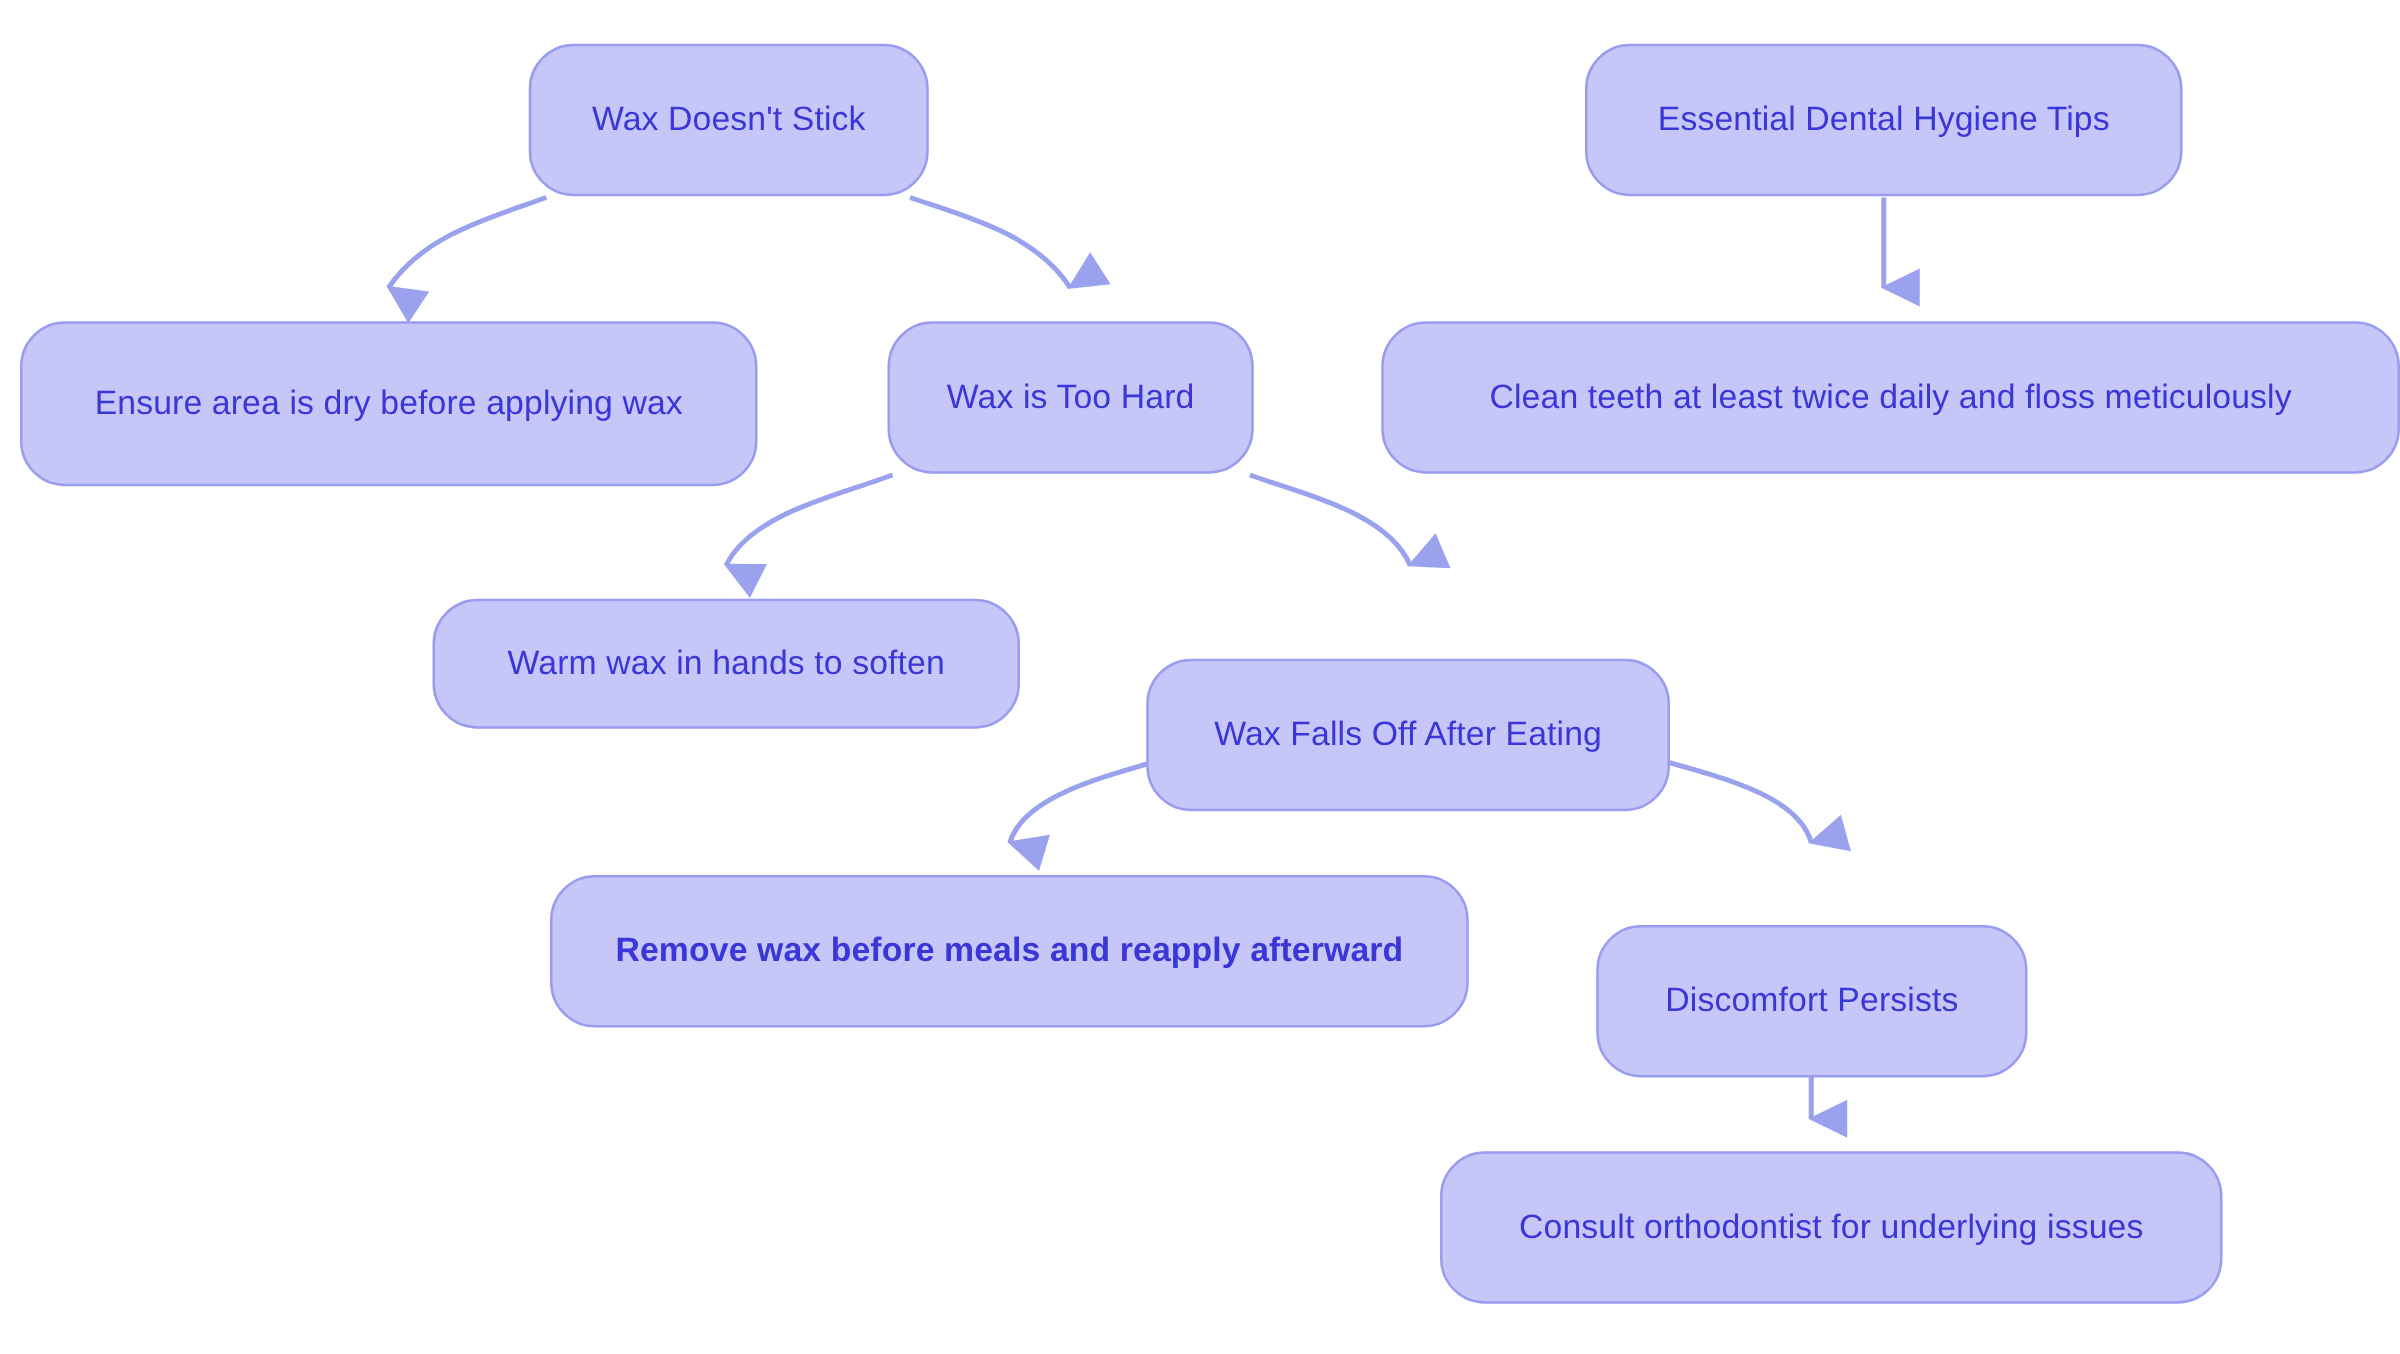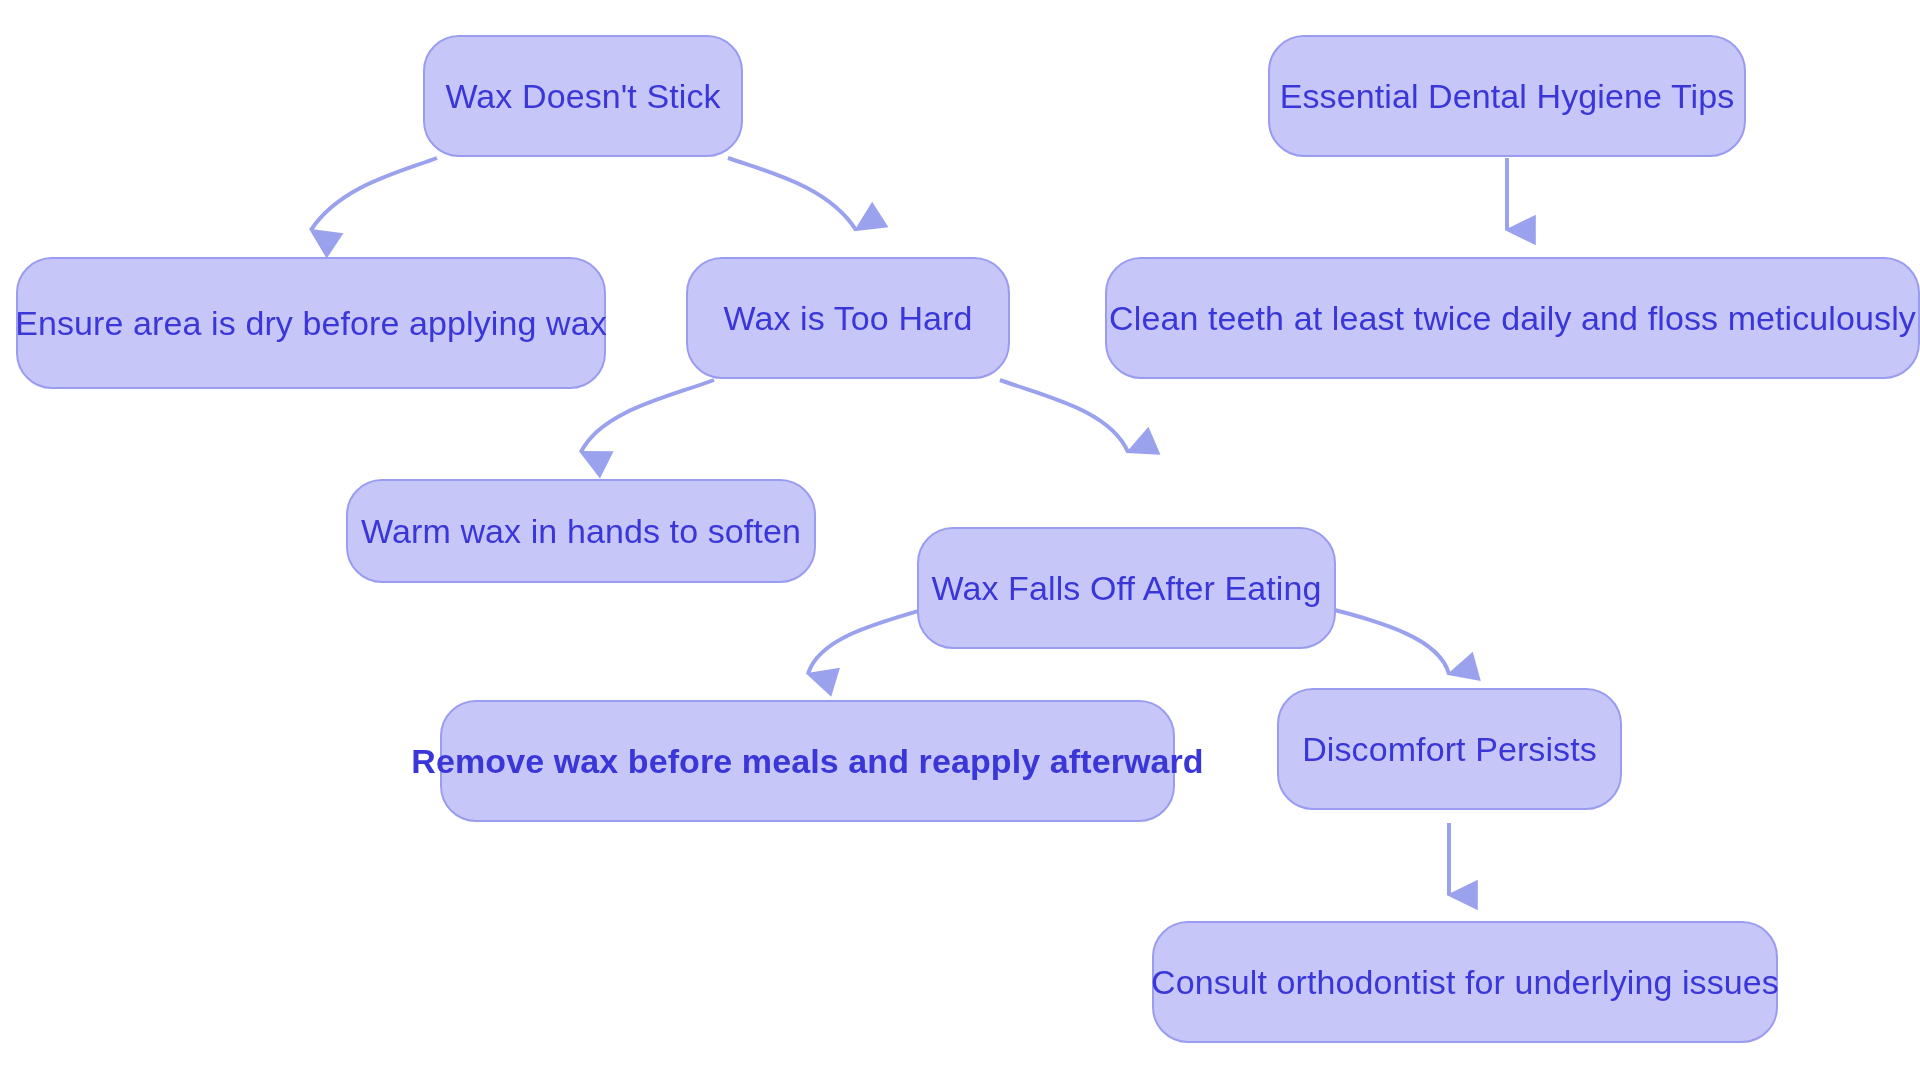--- a/index.html
+++ b/index.html
@@ -32,21 +32,21 @@
     position: absolute;
     box-sizing: border-box;
     background: #c6c7f8;
     border: 2px solid #9a9cf0;
     border-radius: 36px;
     display: flex;
     align-items: center;
     justify-content: center;
     text-align: center;
     color: #3a36d8;
-    font-size: 34px;
+    font-size: 27px;
     font-weight: 400;
     letter-spacing: 0.1px;
     line-height: 1.25;
     padding: 0 26px;
     white-space: nowrap;
   }
 </style>
 </head>
 <body>
 
@@ -73,29 +73,29 @@
 
     <path d="M 1449 823 L 1449 895" fill="none" stroke="#9aa2ee" stroke-width="4" marker-end="url(#arrowhead)"></path>
 
     <path d="M 1507 158 L 1507 230" fill="none" stroke="#9aa2ee" stroke-width="4" marker-end="url(#arrowhead)"></path>
   </svg>
 
   <div class="node" style="left:423px; top:35px; width:320px; height:122px;">Wax Doesn't Stick</div>
 
   <div class="node" style="left:16px; top:257px; width:590px; height:132px;">Ensure area is dry before applying wax</div>
 
-  <div class="node" style="left:686px; top:257px; width:324px; height:122px;">Wax is Too Hard</div>
+  <div class="node" style="left:710px; top:257px; width:293px; height:122px;">Wax is Too Hard</div>
 
   <div class="node" style="left:346px; top:479px; width:470px; height:104px;">Warm wax in hands to soften</div>
 
   <div class="node" style="left:917px; top:479px; width:419px; height:122px;margin-top:48px;">Wax Falls Off After Eating</div>
 
   <div class="node" style="left:440px; top:700px; width:735px; height:122px;font-weight:bold;">Remove wax before meals and reapply afterward</div>
 
-  <div class="node" style="left:1277px; top:688px; width:345px; height:122px;">Discomfort Persists</div>
+  <div class="node" style="left:1277px; top:740px; width:345px; height:122px;">Discomfort Persists</div>
 
   <div class="node" style="left:1152px; top:921px; width:626px; height:122px;">Consult orthodontist for underlying issues</div>
 
   <div class="node" style="left:1268px; top:35px; width:478px; height:122px;">Essential Dental Hygiene Tips</div>
 
   <div class="node" style="left:1105px; top:257px; width:815px; height:122px;">Clean teeth at least twice daily and floss meticulously</div>
 
 </div>
 
 </body></html>

